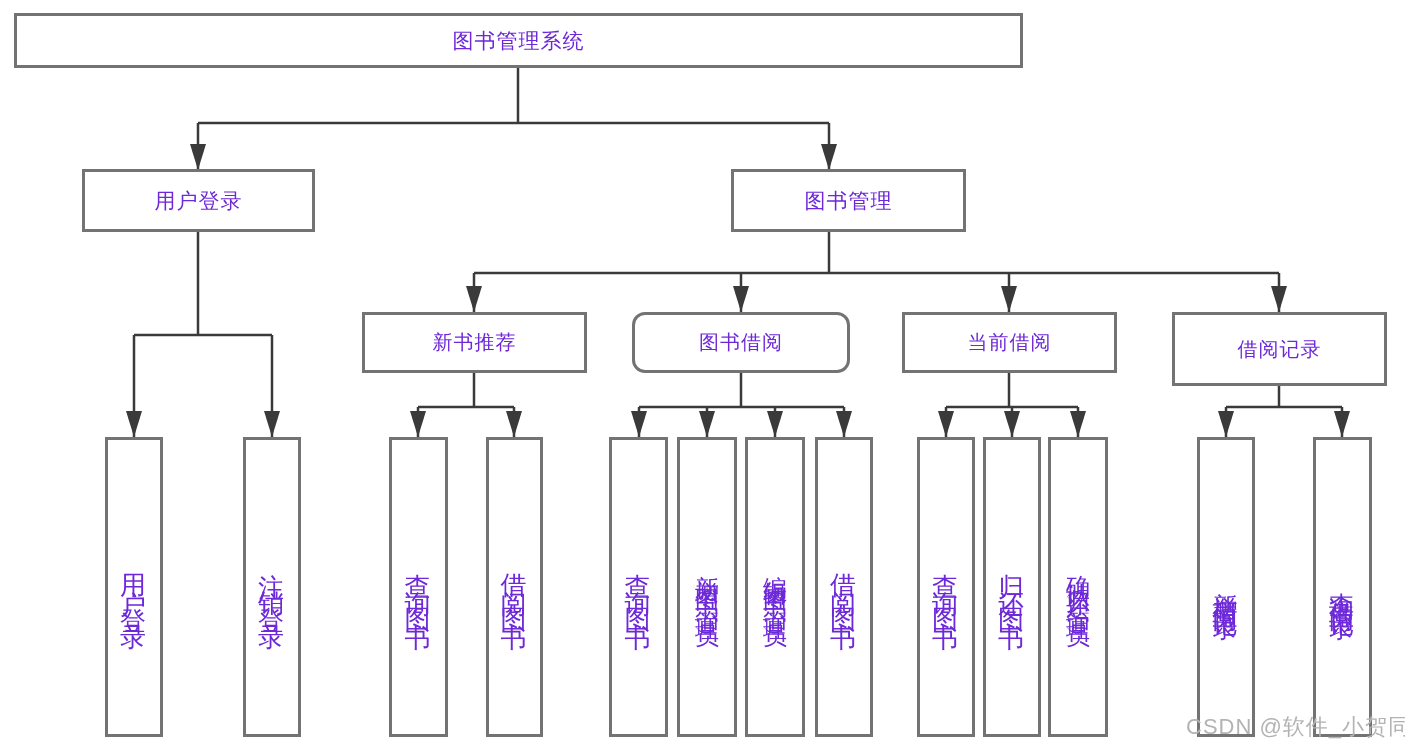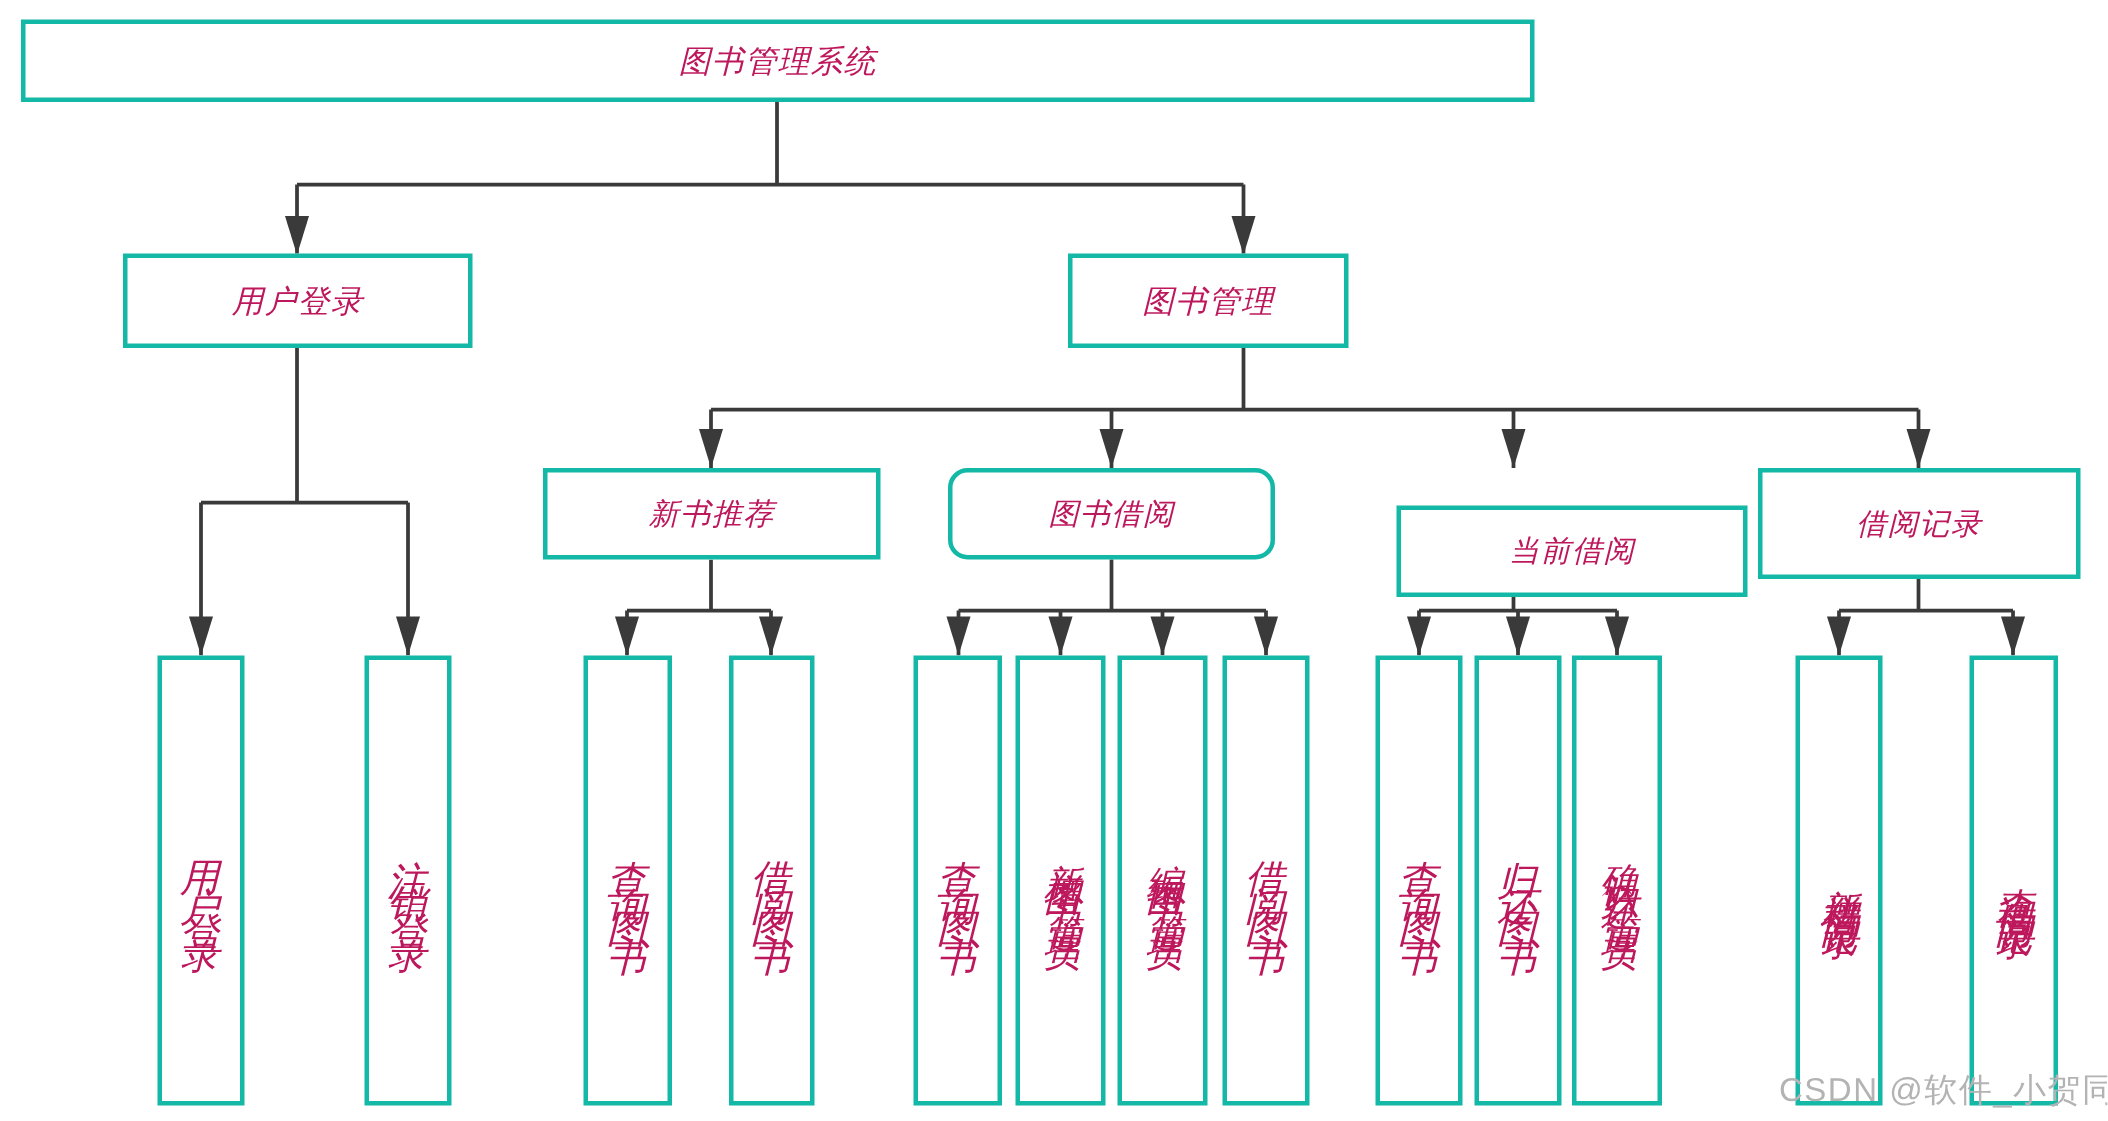--- a/index.html
+++ b/index.html
@@ -19,28 +19,27 @@
     position: absolute;
     left: 0;
     top: 0;
     width: 1405px;
     height: 747px;
     pointer-events: none;
   }
   .node {
     position: absolute;
     box-sizing: border-box;
-    border: 3px solid #14b8a6;
+    border: 3px solid #737373;
     background: #ffffff;
     display: flex;
     align-items: center;
     justify-content: center;
-    color: #be185d;
+    color: #6d28d9;
     text-align: center;
-    font-style: italic;
   }
   .h-node { font-size: 21px; letter-spacing: 1px; }
   .h-node.lvl3 { font-size: 20px; }
   .v-node {
     writing-mode: vertical-rl;
     text-orientation: mixed;
     top: 437px;
     height: 300px;
     font-size: 25px;
   }
@@ -124,25 +123,25 @@
       <polygon points="1004,411 1020,411 1012,437"></polygon>
       <polygon points="1070,411 1086,411 1078,437"></polygon>
       <polygon points="1218,411 1234,411 1226,437"></polygon>
       <polygon points="1334,411 1350,411 1342,437"></polygon>
     </g>
   </svg>
 
   <div class="node h-node" style="left:14px; top:13px; width:1009px; height:55px;">图书管理系统</div>
 
   <div class="node h-node" style="left:82px; top:169px; width:233px; height:63px;">用户登录</div>
-  <div class="node h-node" style="left:712px; top:169px; width:187px; height:63px;">图书管理</div>
+  <div class="node h-node" style="left:731px; top:169px; width:235px; height:63px;">图书管理</div>
 
   <div class="node h-node lvl3" style="left:362px; top:312px; width:225px; height:61px;">新书推荐</div>
   <div class="node h-node lvl3" style="left:632px; top:312px; width:218px; height:61px;border-radius:13px;">图书借阅</div>
-  <div class="node h-node lvl3" style="left:931px; top:312px; width:234px; height:61px;margin-top:25px;">当前借阅</div>
+  <div class="node h-node lvl3" style="left:902px; top:312px; width:215px; height:61px;">当前借阅</div>
   <div class="node h-node lvl3" style="left:1172px; top:312px; width:215px; height:74px;">借阅记录</div>
 
   <div class="node v-node vt4" style="left:105px; width:58px;">用户登录</div>
   <div class="node v-node vt4" style="left:243px; width:58px;">注销登录</div>
 
   <div class="node v-node vt4" style="left:389px; width:59px;">查询图书</div>
   <div class="node v-node vt4" style="left:486px; width:57px;">借阅图书</div>
 
   <div class="node v-node vt4" style="left:609px; width:59px;">查询图书</div>
   <div class="node v-node vt8" style="left:677px; width:60px;">新增图书（管理员）</div>

